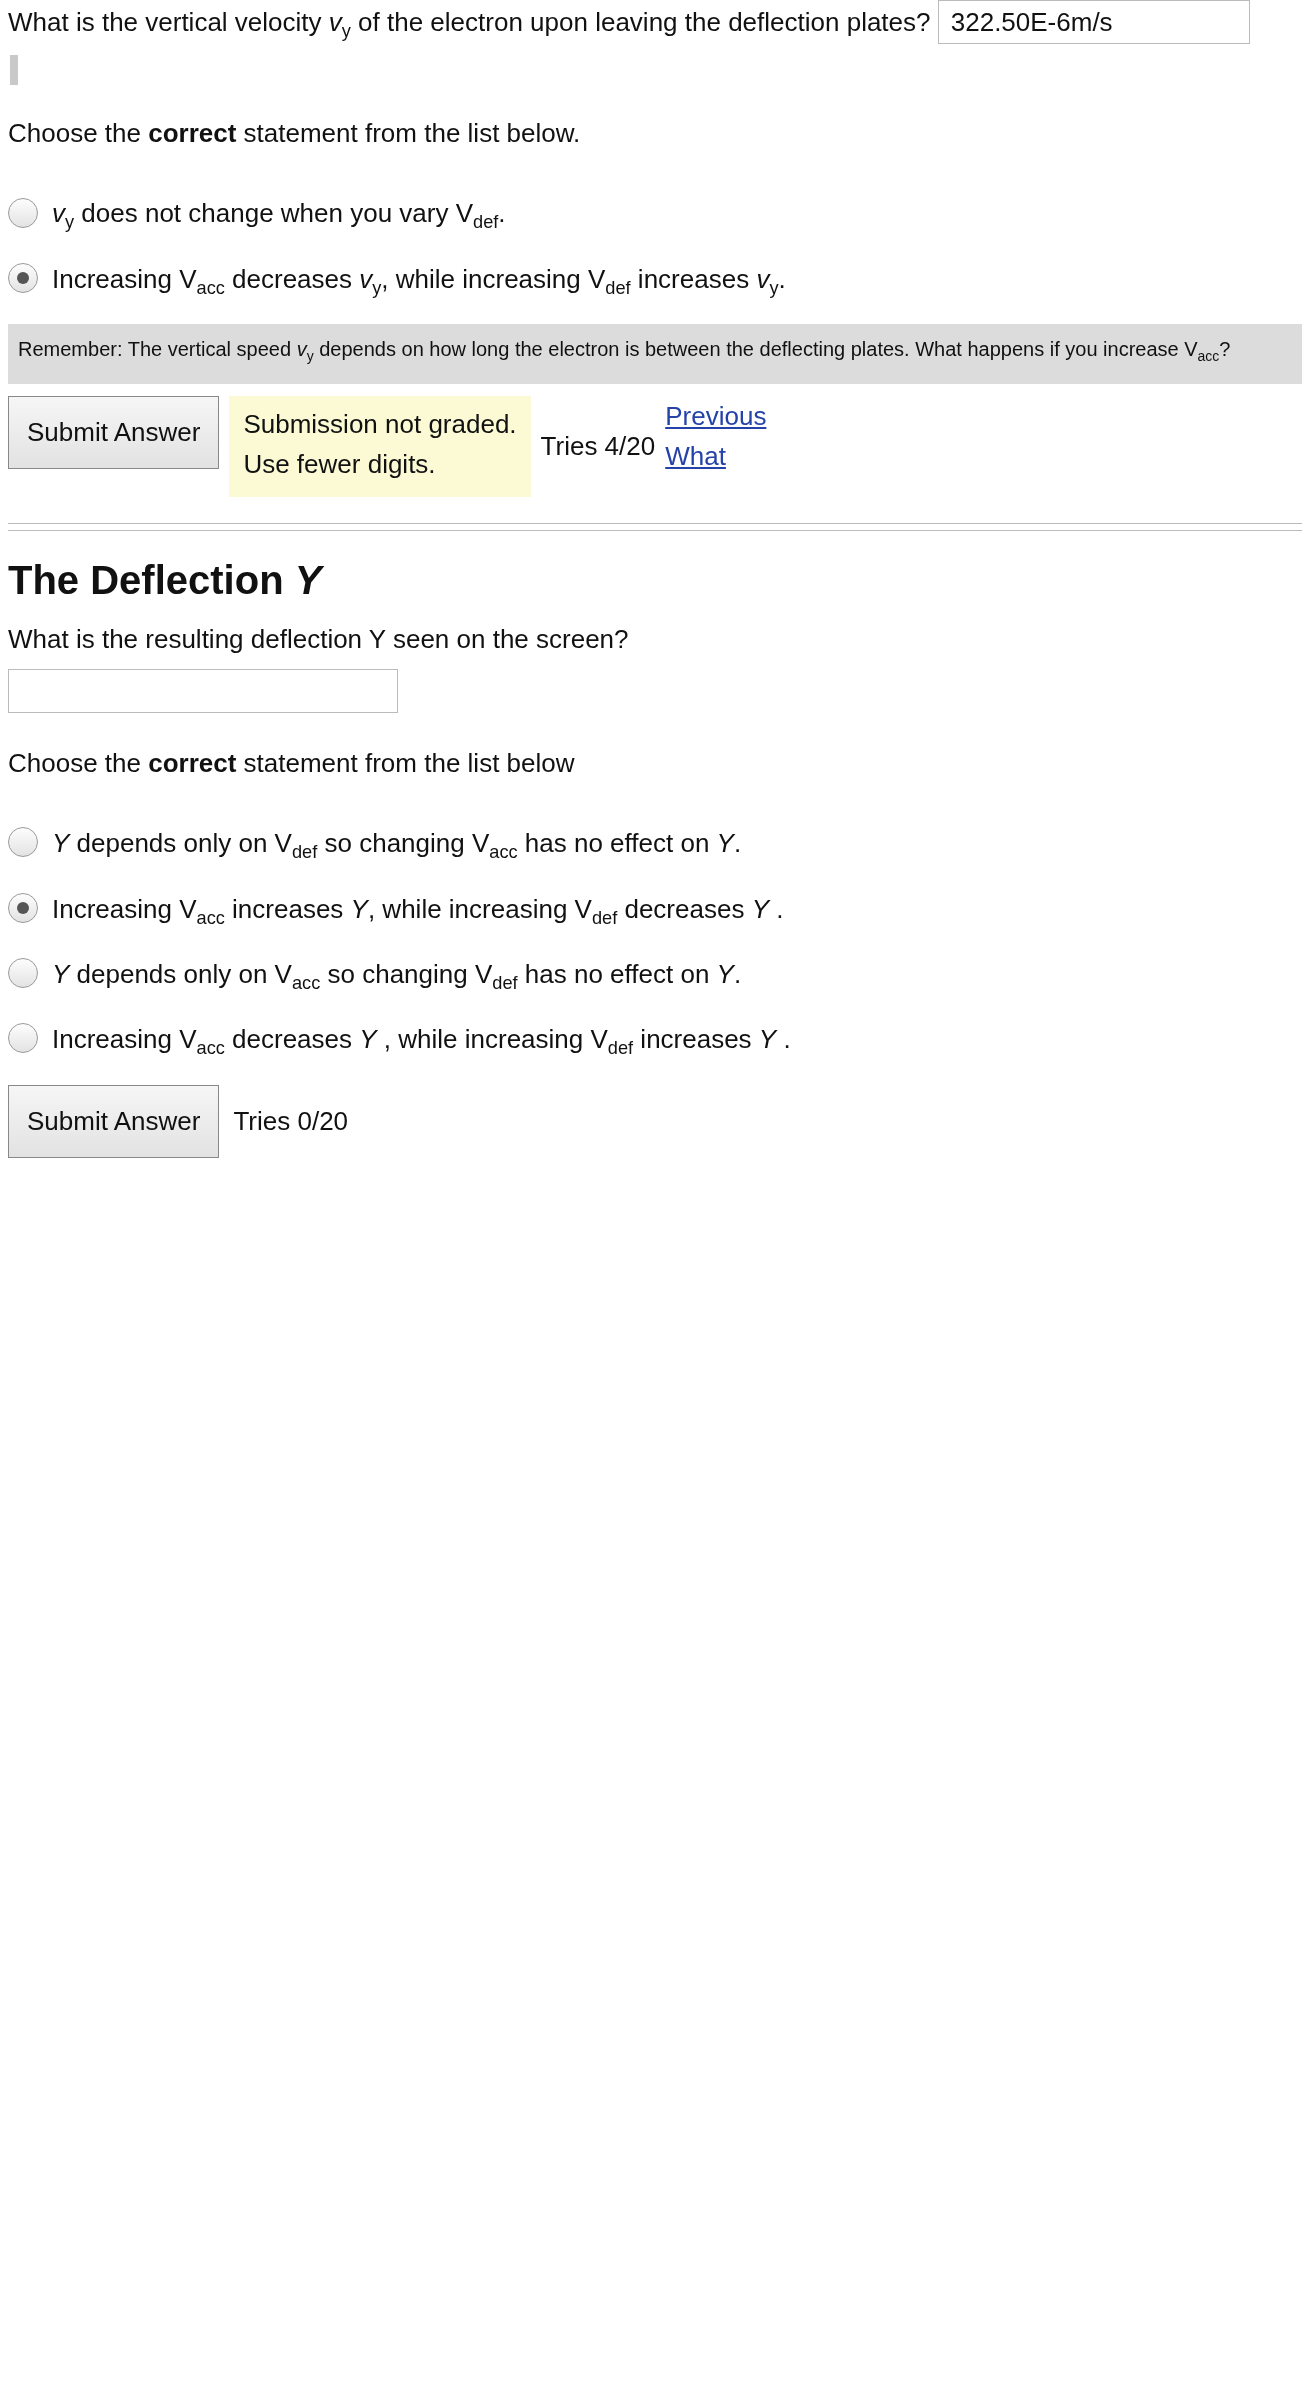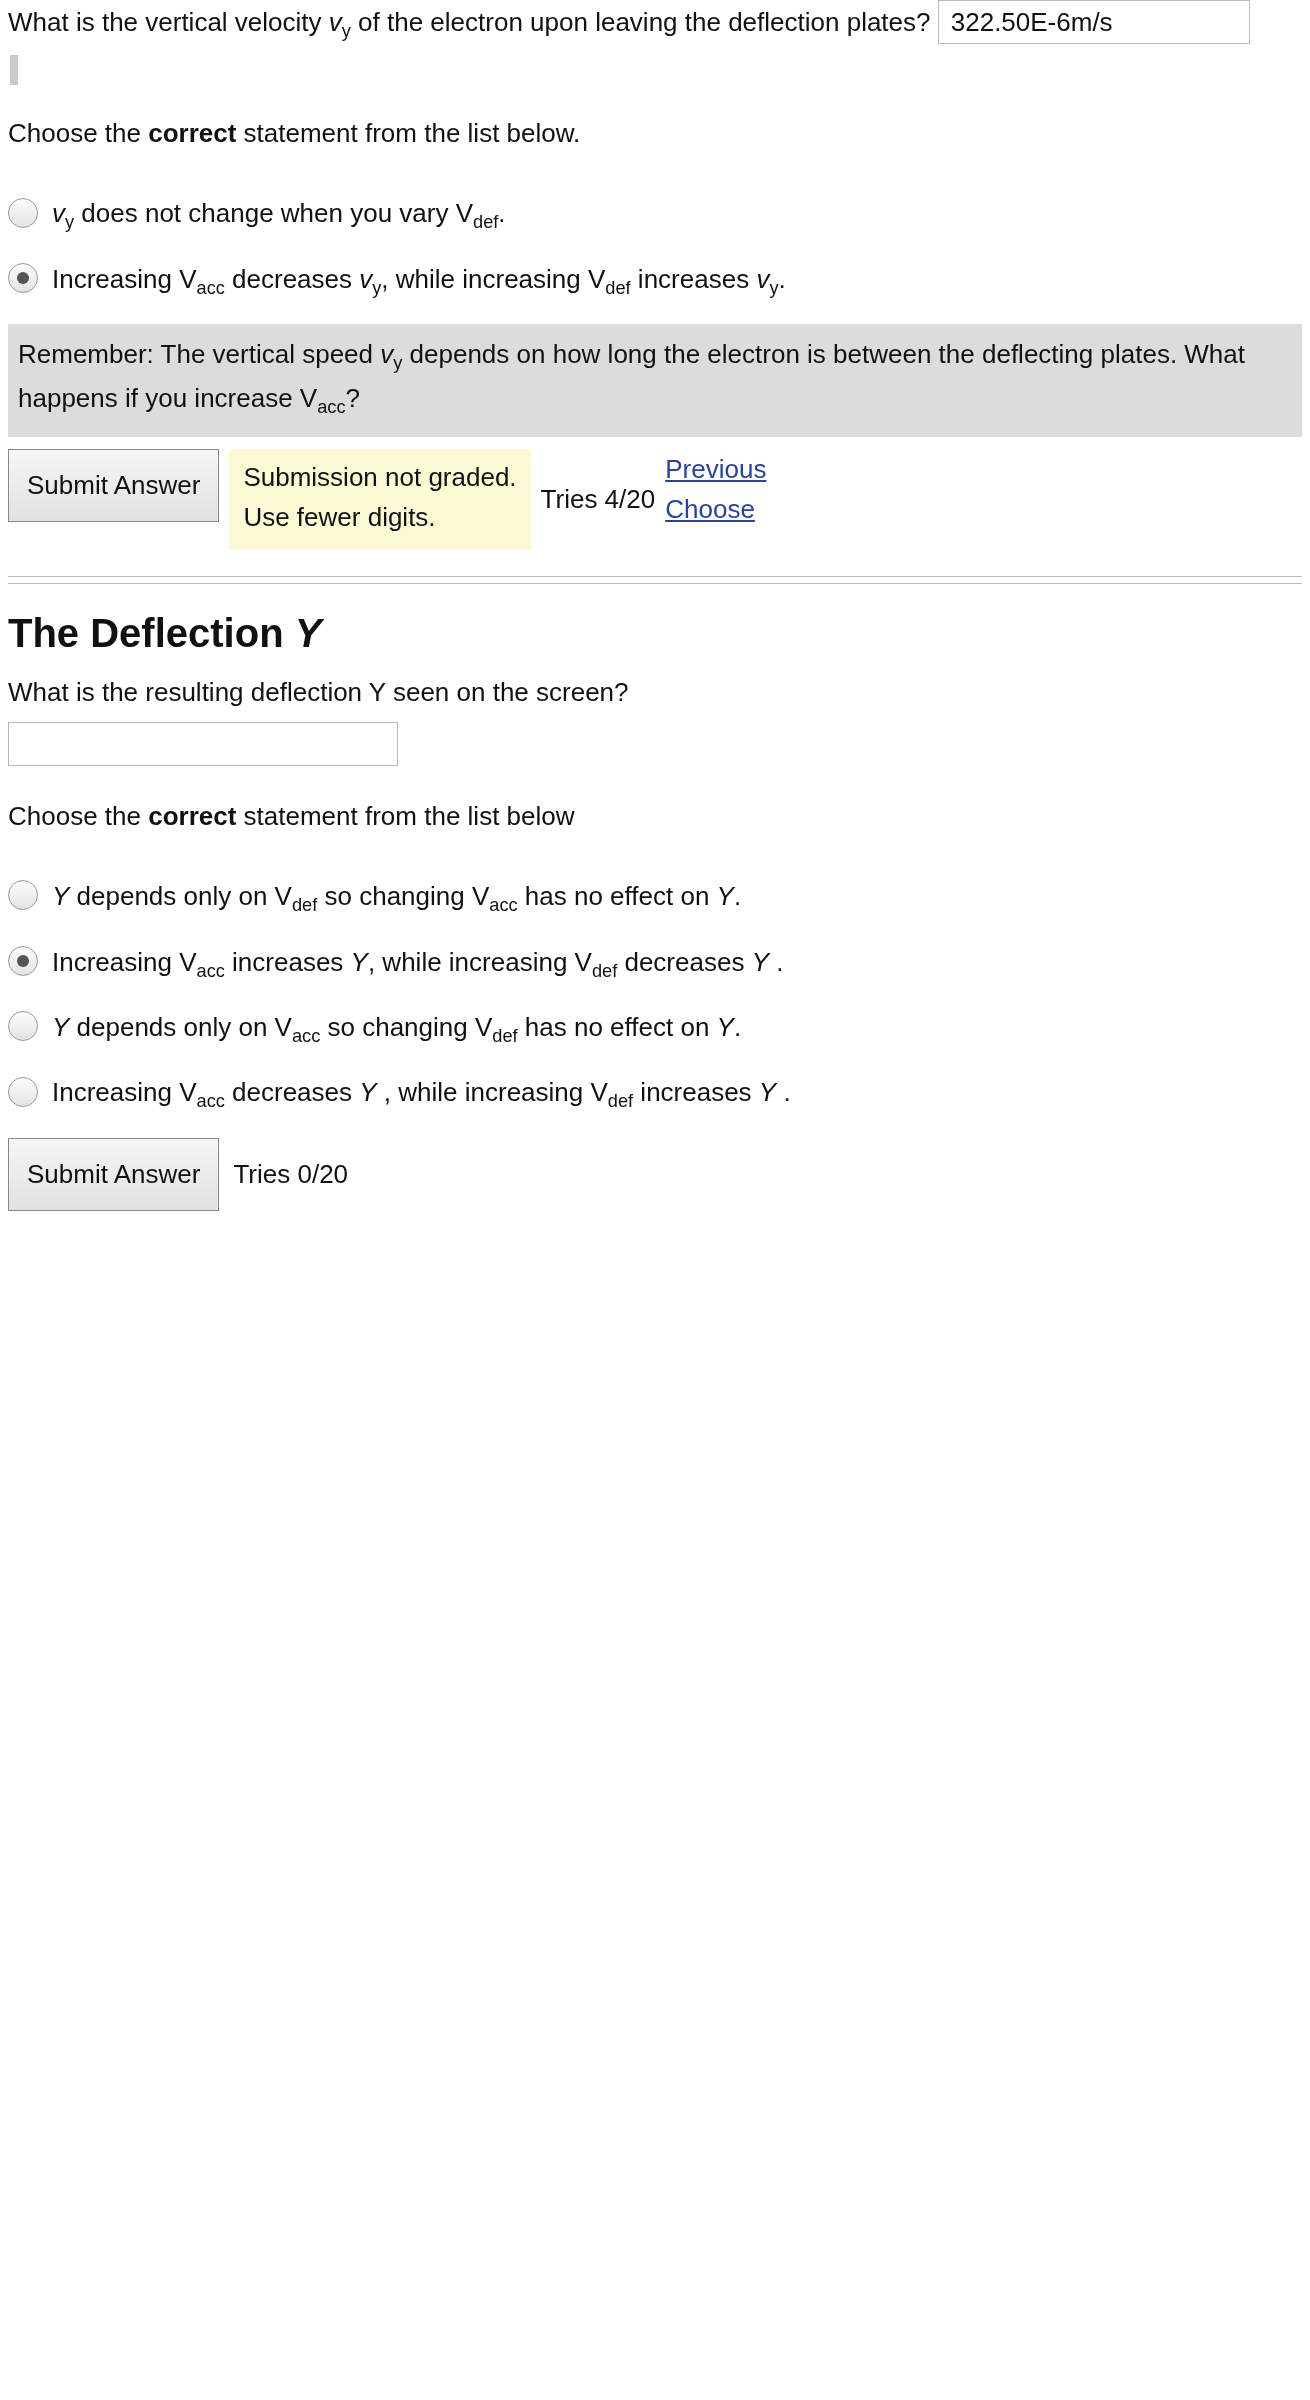--- a/index.html
+++ b/index.html
@@ -54,21 +54,21 @@
     margin:-6px 0 0 -6px;
     background:#555;
     border-radius:50%;
   }
   sub{font-size:70%}
   .italic{font-style:italic}
   .hint-box{
     background:#dcdcdc;
     padding:10px 10px 16px;
     margin-top:16px;
-    font-size:26px;
+    font-size:20px;
   }
   .action-row{
     display:flex;
     align-items:flex-start;
     gap:10px;
     margin-top:12px;
     flex-wrap:nowrap;
   }
   .btn{
     background:linear-gradient(#f6f6f6,#e2e2e2);
@@ -133,21 +133,21 @@
 
 <div class="action-row">
   <button class="btn">Submit Answer</button>
   <div class="feedback">
     <div>Submission not graded.</div>
     <div>Use fewer digits.</div>
   </div>
   <div class="tries">Tries 4/20</div>
   <div class="prev-links">
     <span class="link">Previous</span><br>
-    <span class="link">Choose</span>
+    <span class="link">What</span>
   </div>
 </div>
 
 <hr class="sep">
 
 
 <h2 class="section">
   <span>The Deflection </span><span class="italic">Y</span>
 </h2>
 

